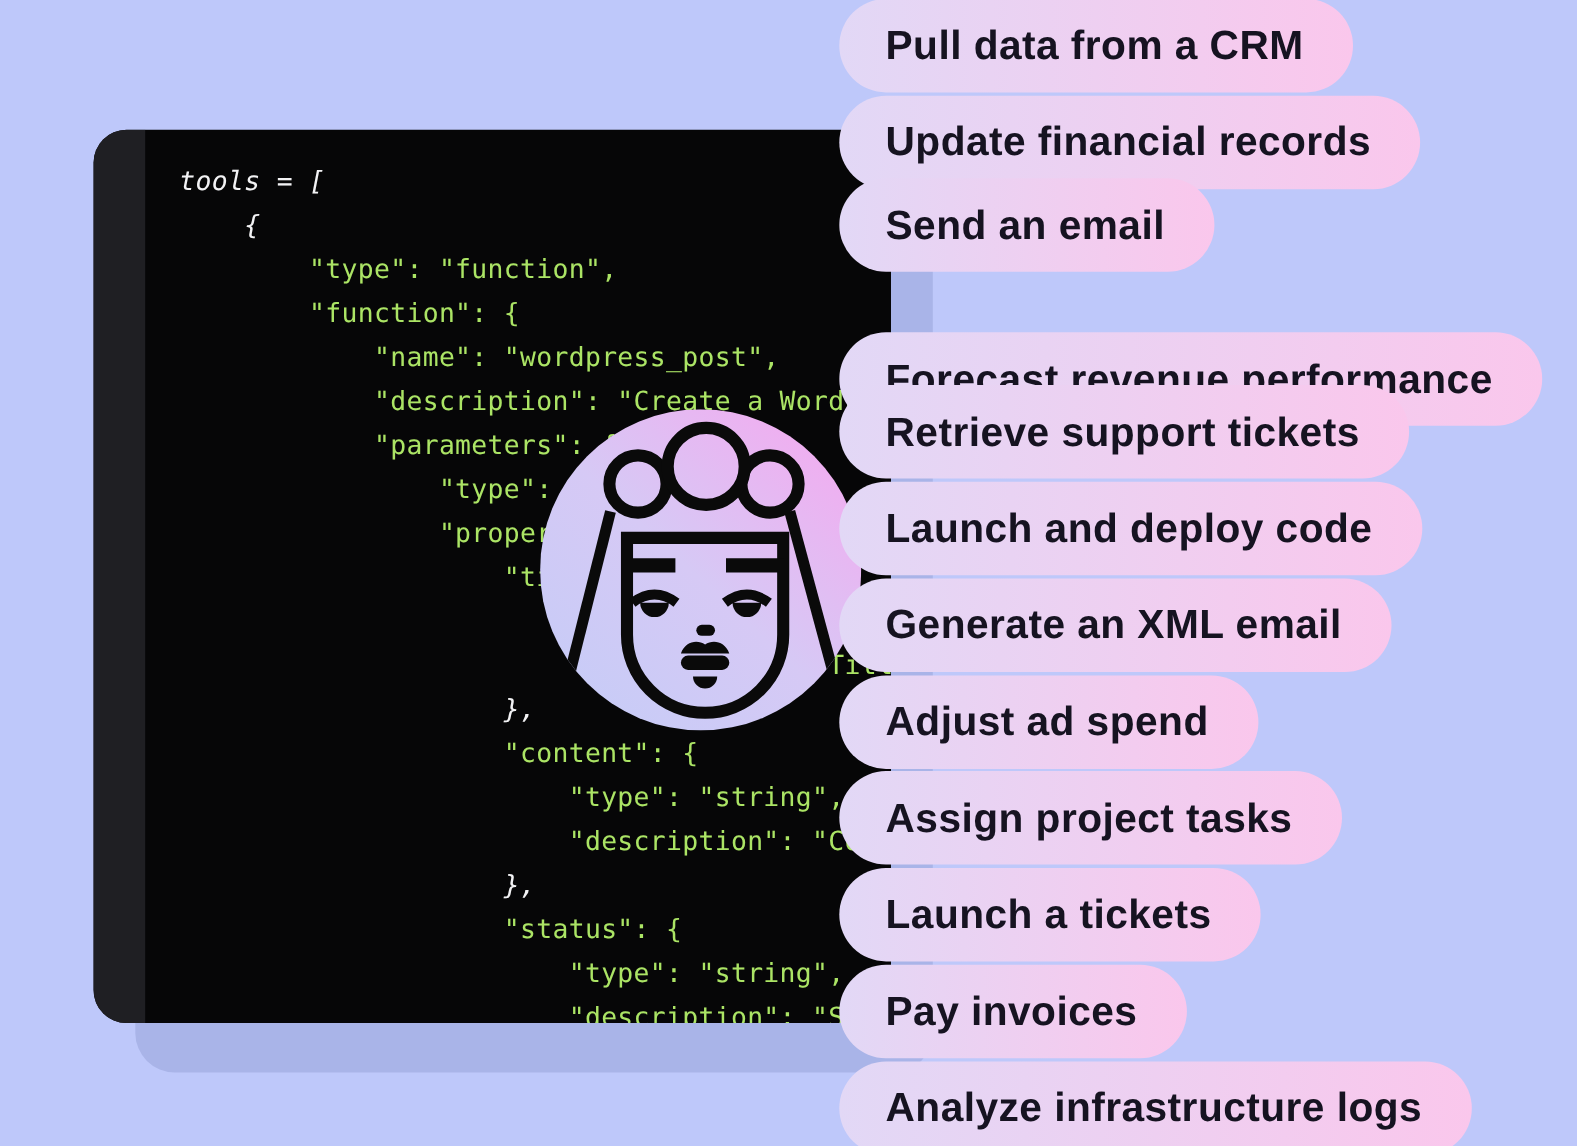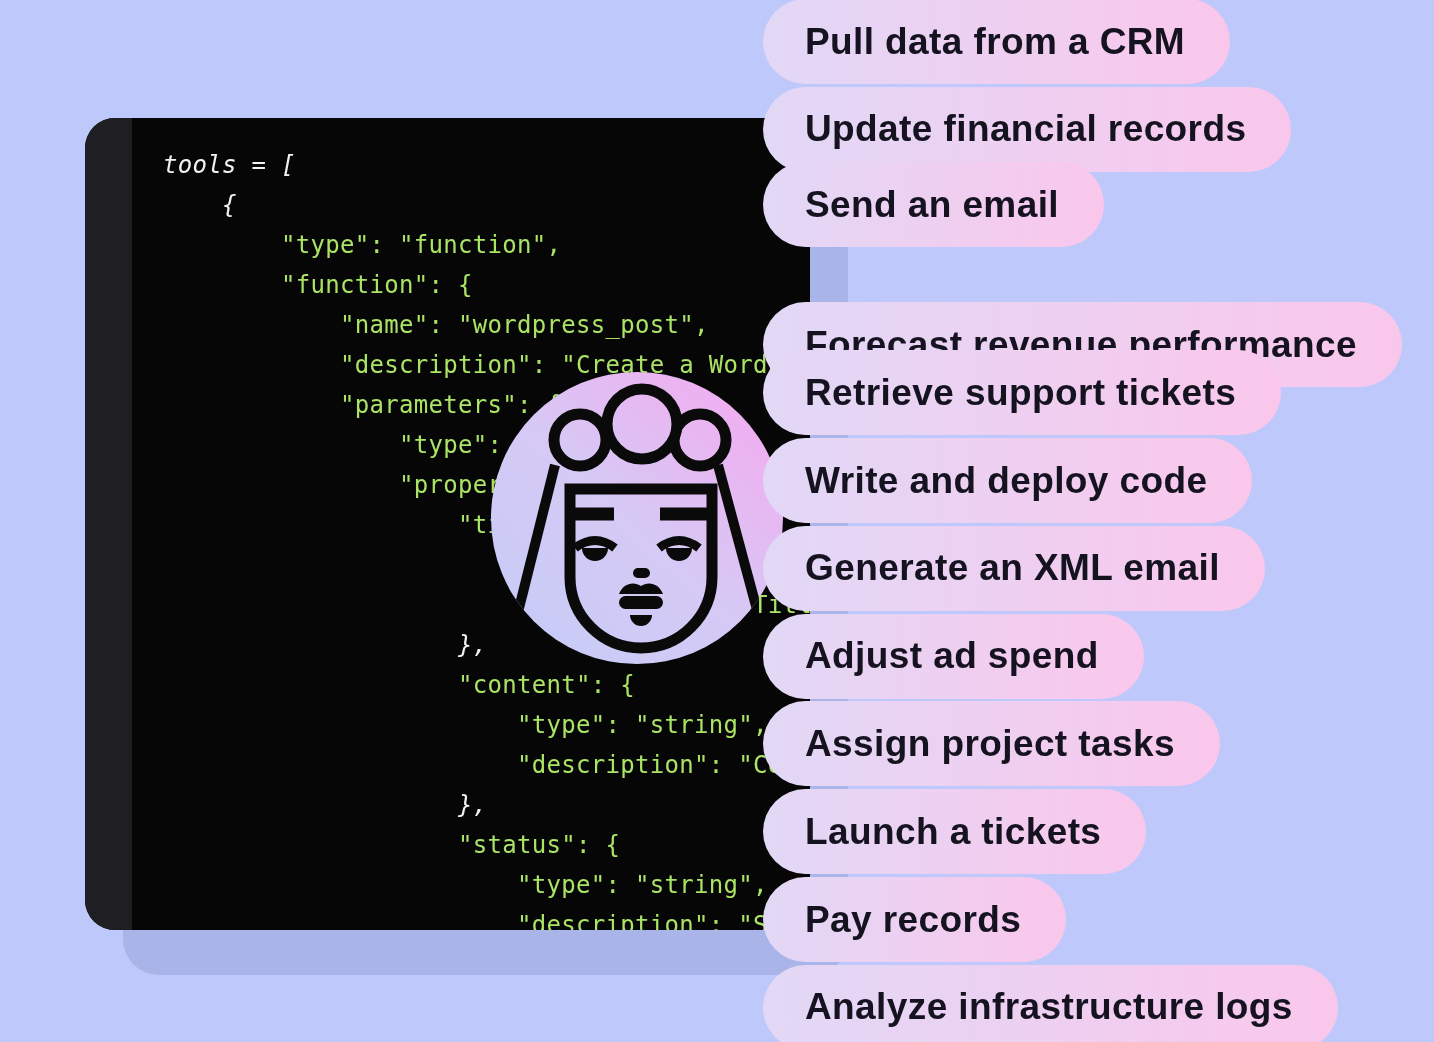--- a/index.html
+++ b/index.html
@@ -127,22 +127,22 @@
       </svg>
     </div>
   </div>
 
   <div class="pill-list">
       <div class="pill" style="top: -1px;">Pull data from a CRM</div>
       <div class="pill" style="top: 86.8px;">Update financial records</div>
       <div class="pill" style="top: 162px;">Send an email</div>
       <div class="pill" style="top: 262.4px; margin-top: 40px;">Forecast revenue performance</div>
       <div class="pill" style="top: 350.2px;">Retrieve support tickets</div>
-      <div class="pill" style="top: 438px;">Write and deploy code</div>
+      <div class="pill" style="top: 438px;">Launch and deploy code</div>
       <div class="pill" style="top: 525.8px;">Generate an XML email</div>
       <div class="pill" style="top: 613.6px;">Adjust ad spend</div>
       <div class="pill" style="top: 701.4px;">Assign project tasks</div>
       <div class="pill" style="top: 789.2px;">Launch a tickets</div>
-      <div class="pill" style="top: 877px;">Pay records</div>
+      <div class="pill" style="top: 877px;">Pay invoices</div>
       <div class="pill" style="top: 964.8px;">Analyze infrastructure logs</div>
     </div>
 
 </div>
 
 </body></html>

